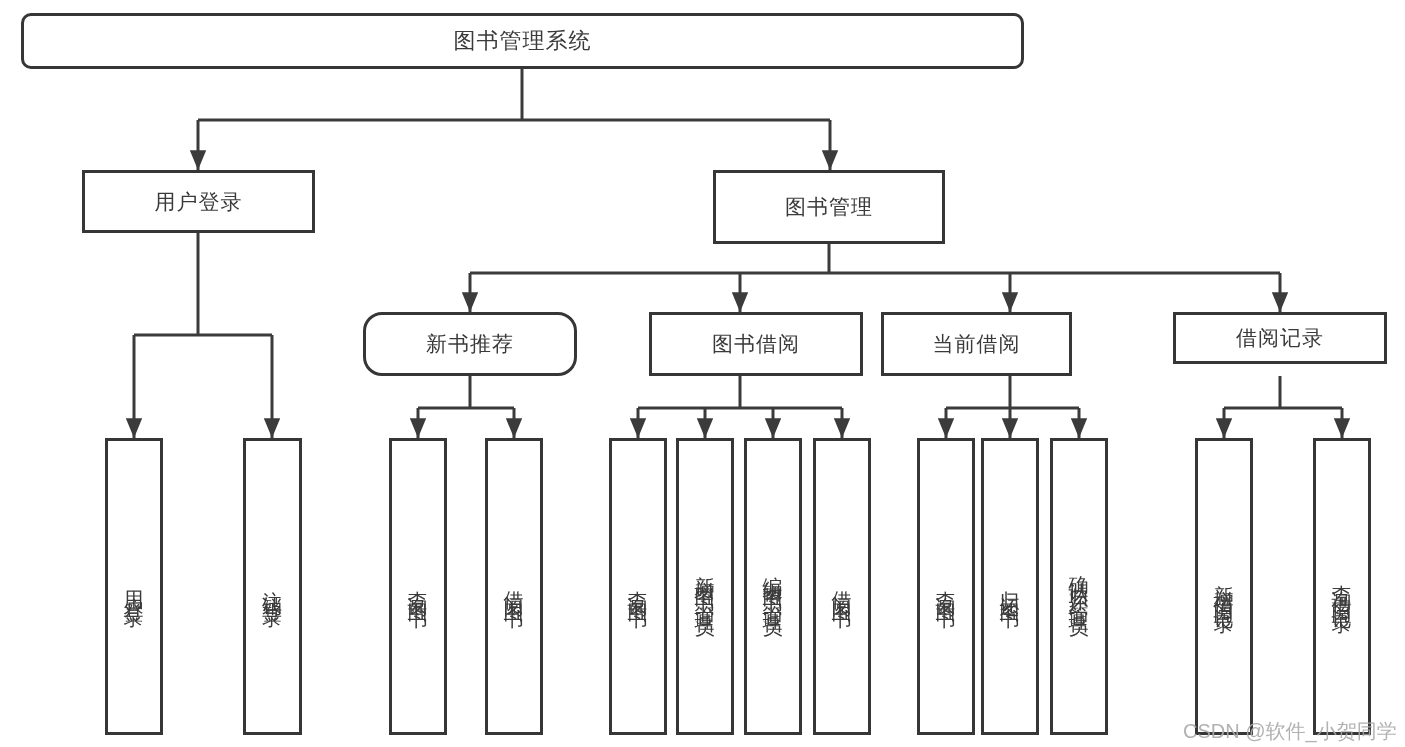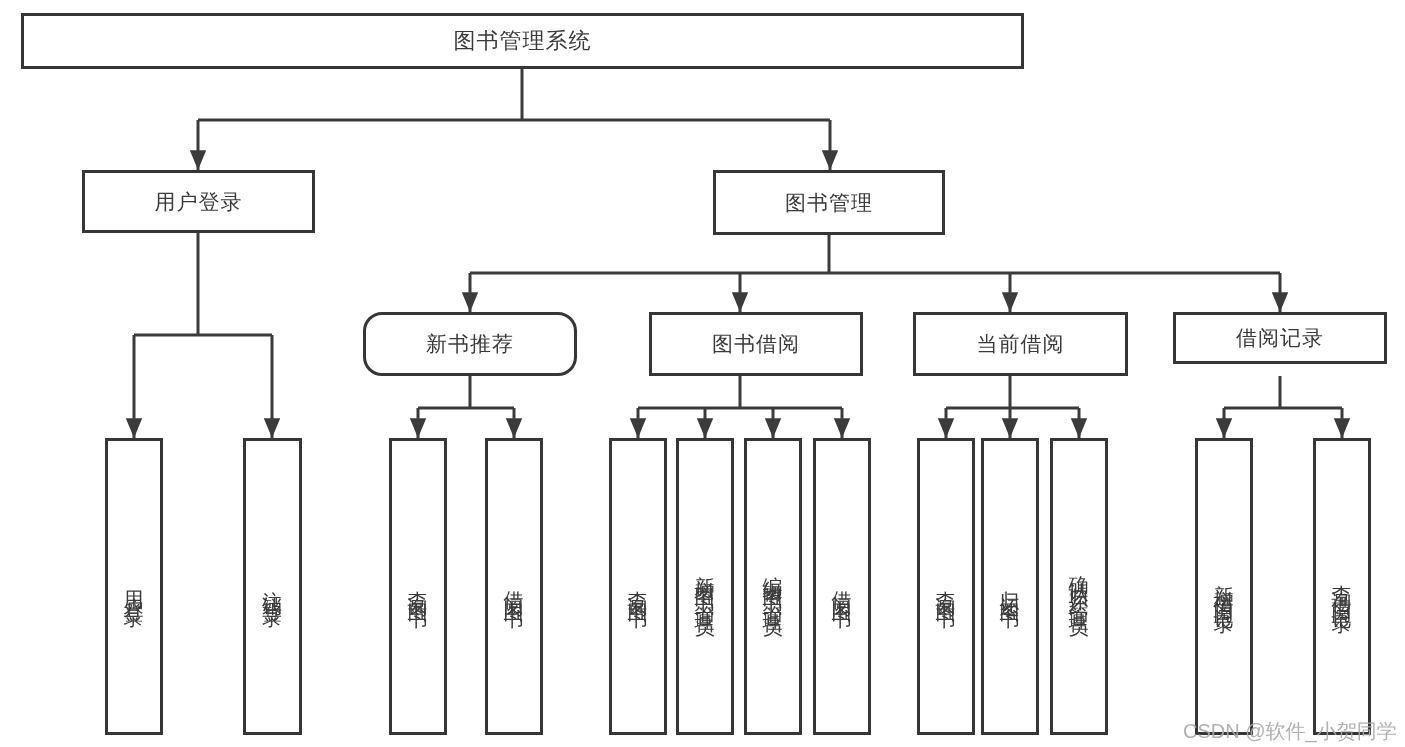--- a/index.html
+++ b/index.html
@@ -85,38 +85,38 @@
   </g>
 
   <g>
     <path d="M1280,376 V408"></path>
     <path d="M1224,408 H1342"></path>
     <path d="M1224,408 V438" marker-end="url(#ah)"></path>
     <path d="M1342,408 V438" marker-end="url(#ah)"></path>
   </g>
 </svg>
 
-<div class="node lv1" style="left:21px;top:13px;width:1003px;height:56px;">
+<div class="node lv1" style="left:21px;top:13px;width:1003px;height:56px;border-radius:10px;">
   <span>图书管理系统</span>
 </div>
 
 <div class="node lv2" style="left:82px;top:170px;width:233px;height:63px;">
   <span>用户登录</span>
 </div>
-<div class="node lv2" style="left:713px;top:170px;width:232px;height:65px;">
+<div class="node lv2" style="left:713px;top:170px;width:232px;height:74px;">
   <span>图书管理</span>
 </div>
 
 <div class="node lv3" style="left:363px;top:312px;width:214px;height:64px;border-radius:19px;">
   <span>新书推荐</span>
 </div>
 <div class="node lv3" style="left:633px;top:312px;width:214px;height:64px;margin-left:16px;">
   <span>图书借阅</span>
 </div>
-<div class="node lv3" style="left:913px;top:312px;width:215px;height:64px;">
+<div class="node lv3" style="left:881px;top:312px;width:191px;height:64px;">
   <span>当前借阅</span>
 </div>
 <div class="node lv3" style="left:1173px;top:312px;width:214px;height:52px;">
   <span>借阅记录</span>
 </div>
 
 <div class="node leaf" style="left:105px;top:438px;width:58px;height:297px;">
   <span>用户登录</span>
 </div>
 <div class="node leaf" style="left:243px;top:438px;width:59px;height:297px;">

